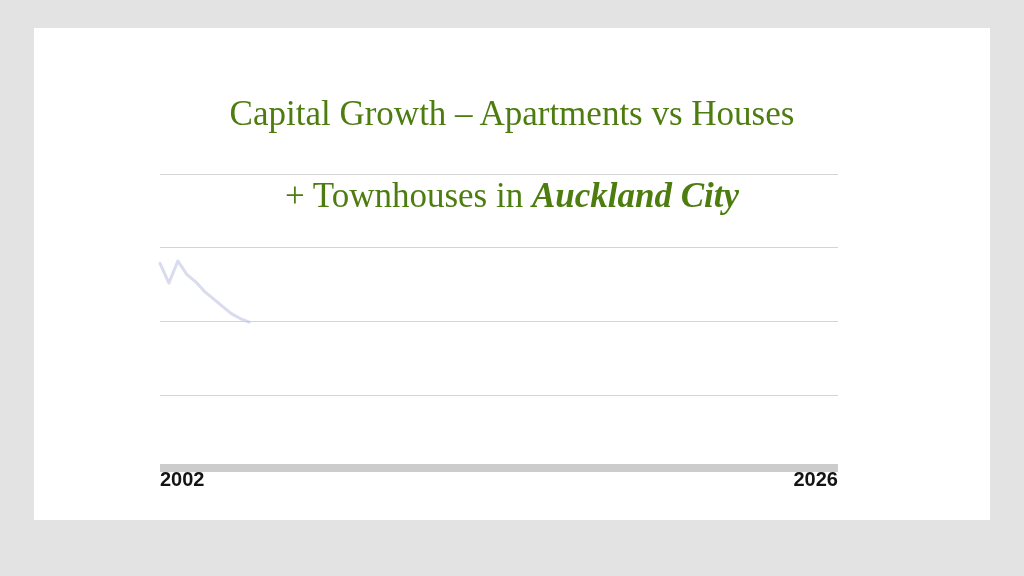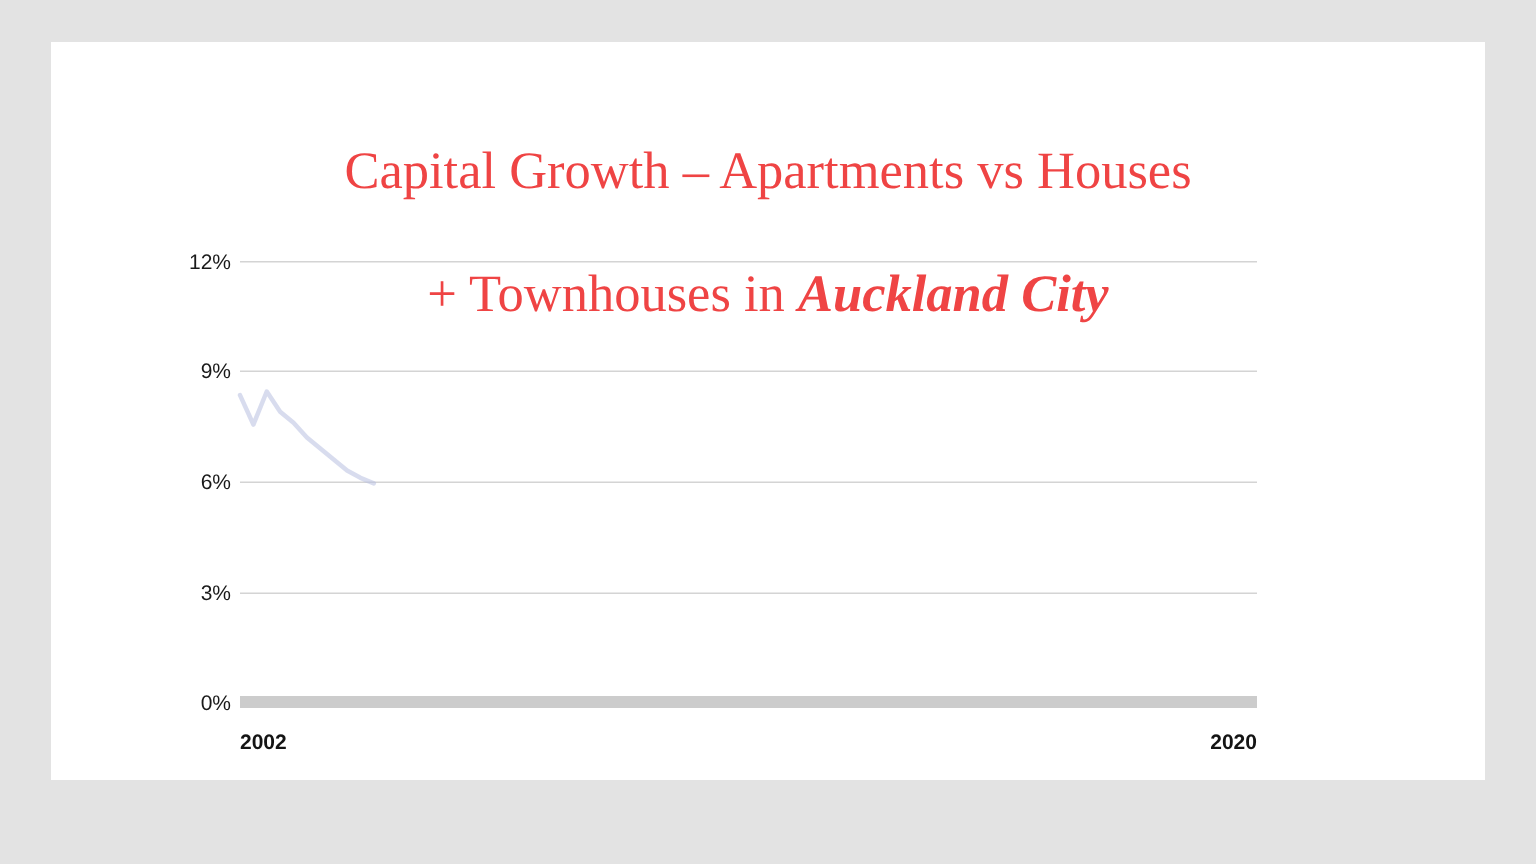--- a/index.html
+++ b/index.html
@@ -21,21 +21,21 @@
 
   
   .chart-title {
     position: absolute;
     left: 0; top: 24px;
     width: 956px;
     text-align: center;
     font-family: "Liberation Serif", serif;
     font-size: 35px;
     line-height: 41px;
-    color: #ef4444;
+    color: #4d7c0f;
     letter-spacing: 0px;
     white-space: pre-line;
   }
   .chart-title .em { font-style: italic; font-weight: bold; }
 
   
   .plot {
     position: absolute;
     left: 126px;   
     top: 146px;    
@@ -69,22 +69,22 @@
   }
   .y-axis {
     position: absolute;
     left: 62px; top: 146px;
     width: 58px; height: 294px;
   }
 
   
   .x-label {
     position: absolute;
-    top: 458px;
-    font-size: 14px;
+    top: 440px;
+    font-size: 20px;
     font-weight: bold;
     color: #141414;
     font-family: "Liberation Sans", sans-serif;
   }
   .x-label.start { left: 126px; }
   .x-label.end   { left: 678px; width: 126px; text-align: right; }
 
   
   .series-svg {
     position: absolute;
@@ -115,30 +115,23 @@
 
     <div class="plot">
       <div class="gridline" style="top:0px;"></div>
       <div class="gridline" style="top:73px;"></div>
       <div class="gridline" style="top:147px;"></div>
       <div class="gridline" style="top:221px;"></div>
     </div>
 
     <div class="baseline-bar"></div>
 
-    <div class="y-axis">
-      <div class="y-label" style="top:0px;">12%</div>
-      <div class="y-label" style="top:73px;">9%</div>
-      <div class="y-label" style="top:147px;">6%</div>
-      <div class="y-label" style="top:221px;">3%</div>
-      <div class="y-label" style="top:294px;">0%</div>
-    </div>
 
     <div class="x-label start">2002</div>
-    <div class="x-label end">2020</div>
+    <div class="x-label end">2026</div>
 
     <svg class="series-svg" viewBox="0 0 678 300" preserveAspectRatio="none">
       <polyline id="series-apartments" fill="none" stroke="#b8c0e0" stroke-width="3" stroke-linejoin="round" stroke-linecap="round" opacity="0.55" points="0.00,89.43 8.92,109.03 17.84,86.98 26.76,100.45 35.68,107.80 44.61,117.60 53.53,124.95 62.45,132.30 71.37,139.65 80.29,144.55 89.21,148.22"></polyline>
     </svg>
 
   </div>
 
   <div class="footer-band">
     
     

